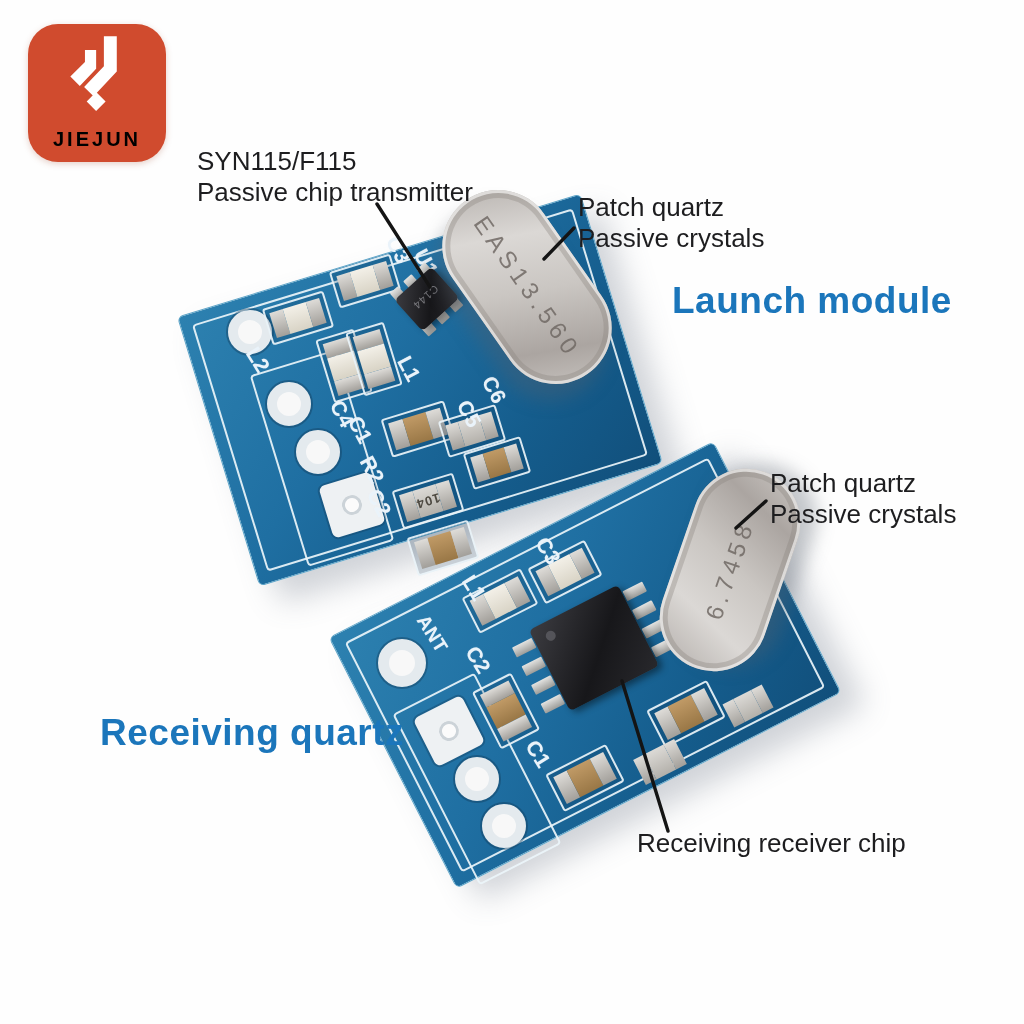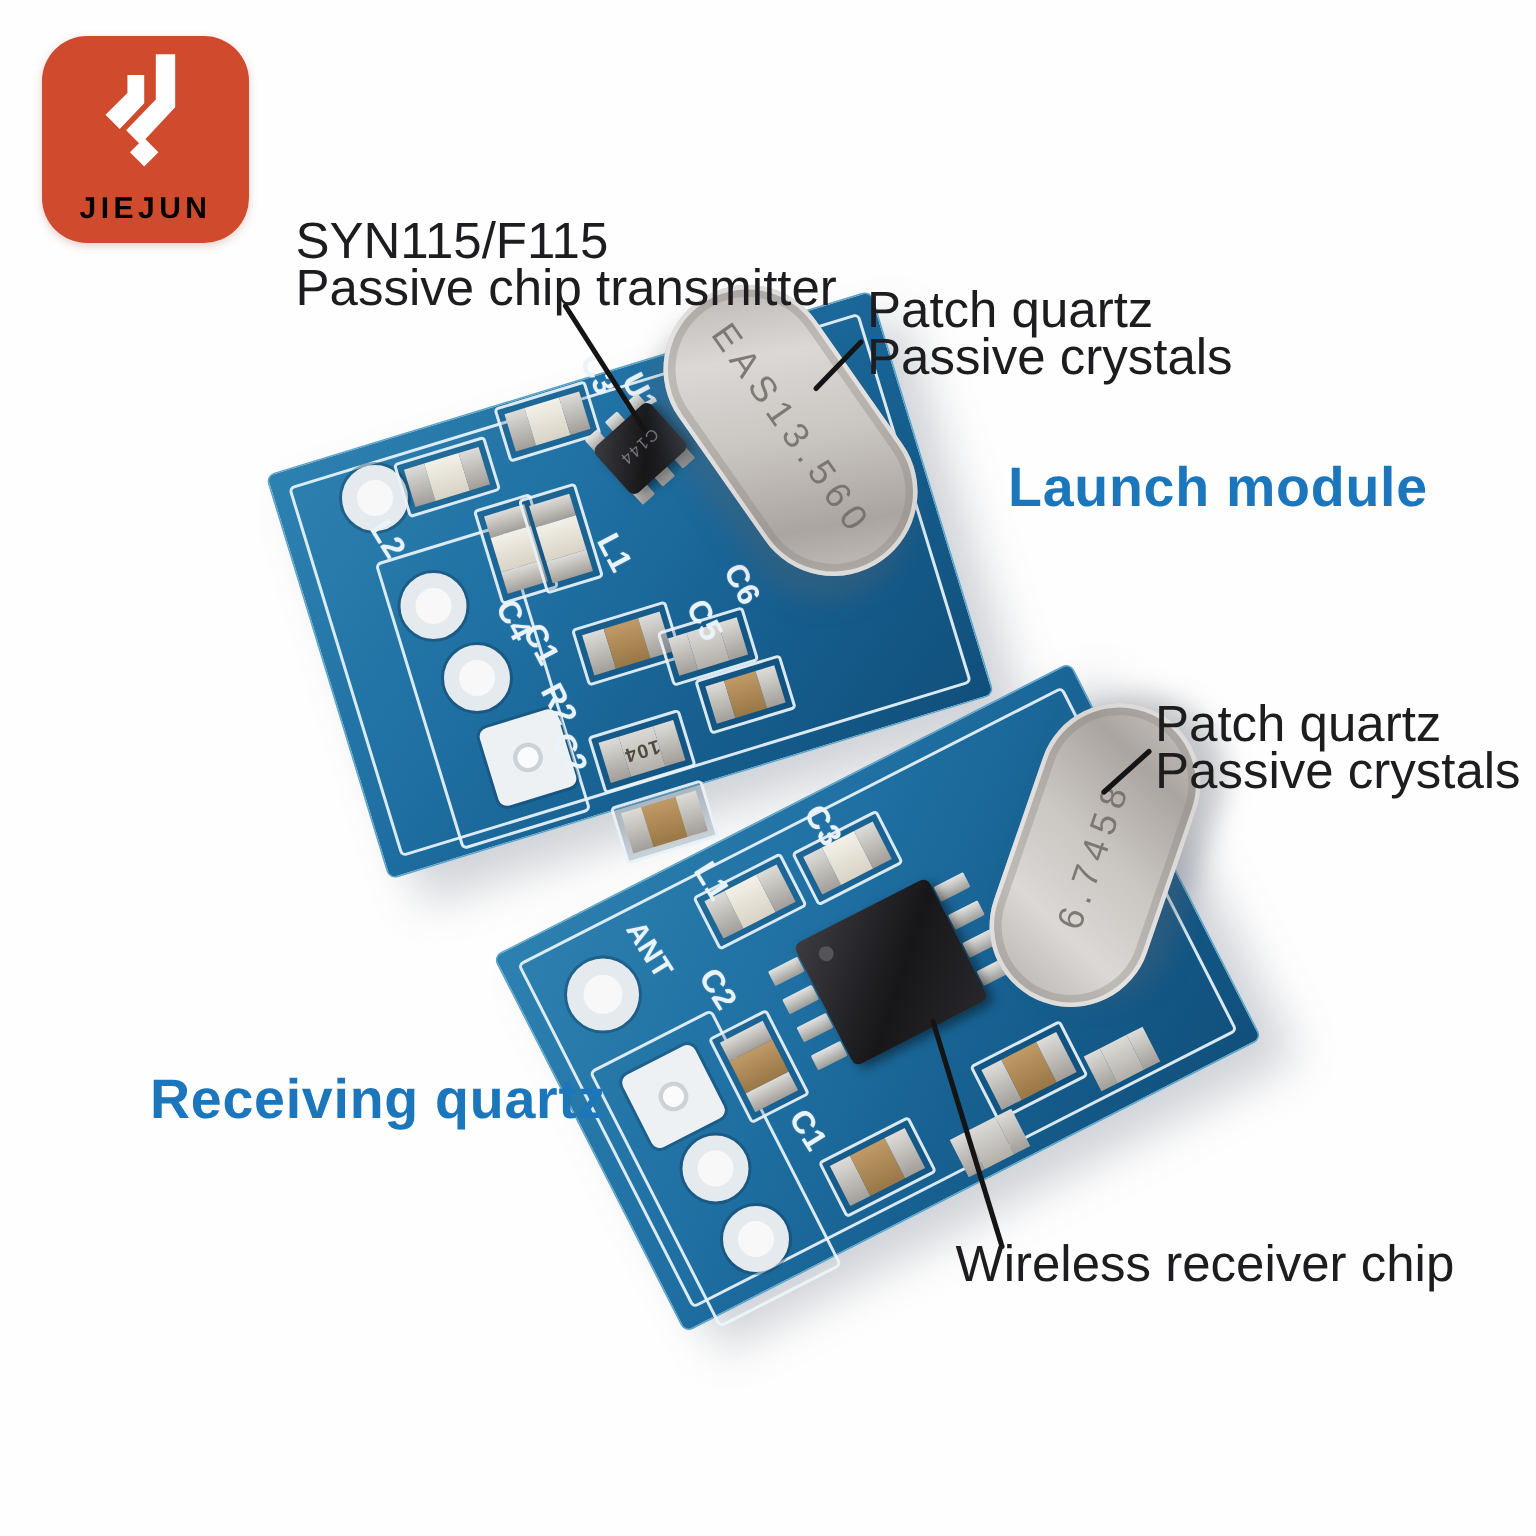--- a/index.html
+++ b/index.html
@@ -28,21 +28,21 @@
     text-shadow:0 0 1px rgba(240,250,255,.5);white-space:nowrap;}
   .crystal{border-radius:999px;
     background:linear-gradient(115deg,#b3aeaa 0%,#dbd8d5 28%,#cac6c2 52%,#aba5a1 78%,#ccc8c4 100%);
     box-shadow:inset 0 0 0 3px rgba(255,255,255,.6),inset 0 0 0 8px rgba(138,132,127,.35),
       10px 14px 18px rgba(88,96,108,.35);
     display:flex;align-items:center;justify-content:center;}
   .cr-mark{color:rgba(112,105,100,.85);letter-spacing:5px;font-size:24px;white-space:nowrap;}
   .chipbody{background:linear-gradient(135deg,#3c3c41 0%,#17171a 55%,#28282c 100%);
     border-radius:5px;box-shadow:3px 4px 7px rgba(0,0,0,.45);position:absolute;}
   .lead{background:linear-gradient(180deg,#e3e3e1,#9c9c99);border-radius:1px;position:absolute;}
-  .ann{font-size:34px;line-height:31px;color:var(--annotation-text,#1d1d1f);white-space:nowrap;}
+  .ann{font-size:26px;line-height:31px;color:var(--annotation-text,#1d1d1f);white-space:nowrap;}
   .hd{font-size:37px;font-weight:700;color:var(--accent-blue,#1b76bb);white-space:nowrap;letter-spacing:.5px;}
   .logo{border-radius:30px;background:var(--logo-red,#d04b2e);box-shadow:0 2px 6px rgba(160,70,45,.25);}
   .logo-text{position:absolute;left:0;right:0;bottom:11px;text-align:center;color:#000000;font-weight:700;
     font-size:20px;letter-spacing:3px;}
   .chip-mark{position:absolute;color:rgba(190,190,195,.55);font-size:11px;letter-spacing:1px;}
   .cap-mark{position:absolute;left:50%;top:50%;transform:translate(-50%,-50%) rotate(180deg);
     color:#4e4a42;font-size:13px;font-weight:700;letter-spacing:1px;}
 </style>
 </head>
 <body>
@@ -266,24 +266,24 @@
 <div class="abs ann" style="left:197px;top:146px;">
   <div>SYN115/F115</div>
   <div>Passive chip transmitter</div>
 </div>
 
 <div class="abs ann" style="left:578px;top:192px;">
   <div>Patch quartz</div>
   <div>Passive crystals</div>
 </div>
 
-<div class="abs hd" style="left:672px;top:304px;text-align:right;">Launch module</div>
+<div class="abs hd" style="left:672px;top:280px;text-align:right;">Launch module</div>
 
 <div class="abs ann" style="left:770px;top:468px;">
   <div>Patch quartz</div>
   <div>Passive crystals</div>
 </div>
 
 <div class="abs hd" style="left:100px;top:712px;">Receiving quartz</div>
 
 <div class="abs ann" style="left:637px;top:828px;">
-  <div>Wireless receiver chip</div>
+  <div>Receiving receiver chip</div>
 </div>
 
 </body></html>

